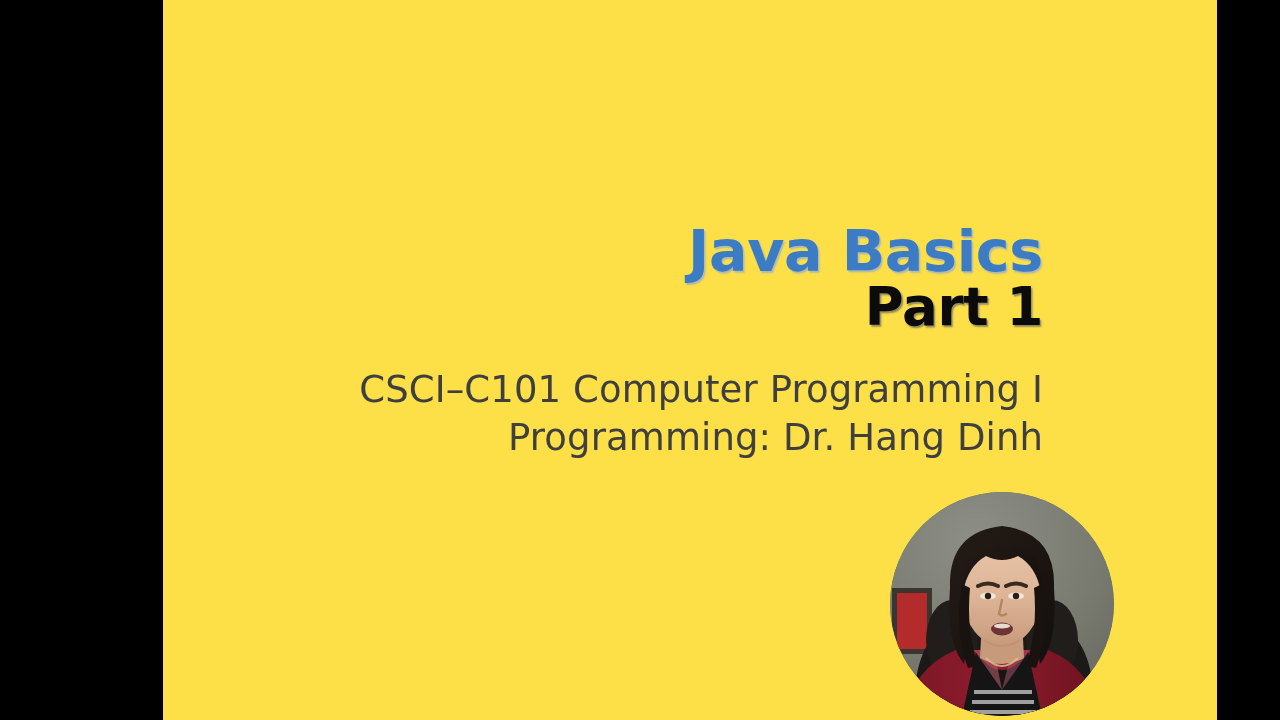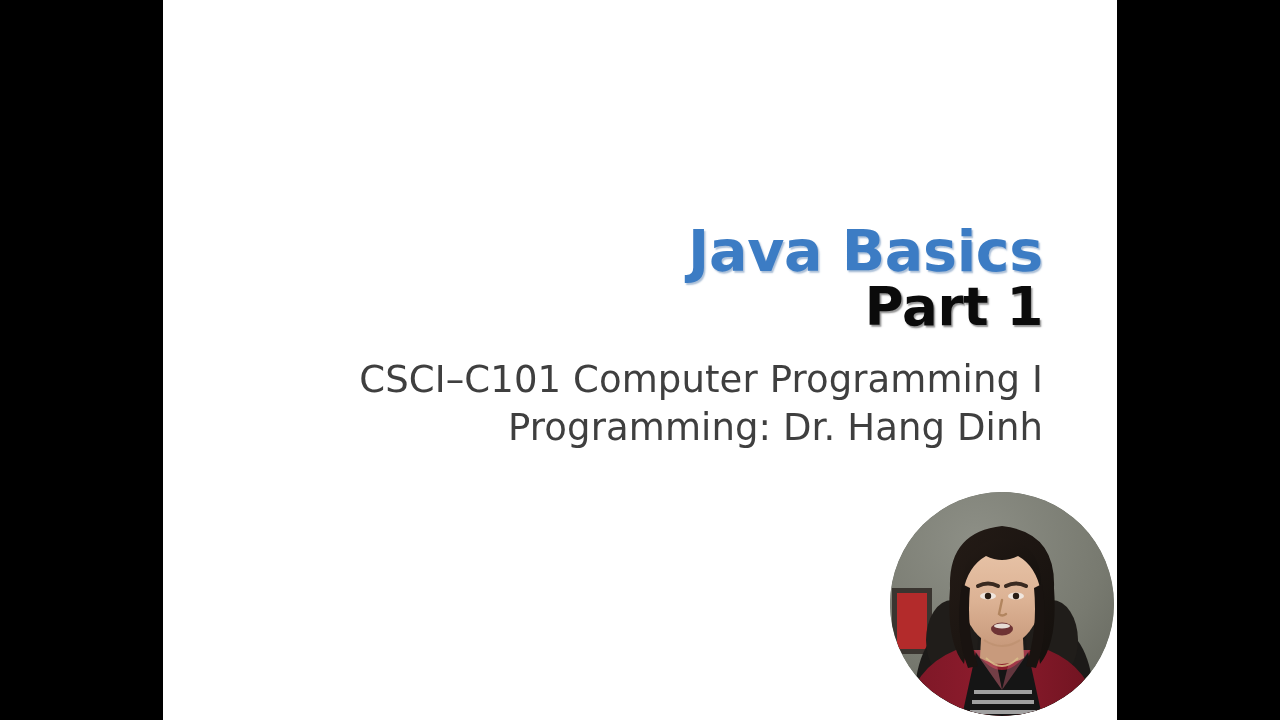--- a/index.html
+++ b/index.html
@@ -27,23 +27,23 @@
     background: #000000;
   }
   .pillar.left  { left: 0;    width: 163px; }
   .pillar.right { left: 1117px; width: 163px; }
 
   
   #slide {
     position: absolute;
     left: 163px;
     top: 0;
-    width: 954px;
-    height: 720px;
-    background: #ffffff;
+    width: 1054px;
+    height: 720px;
+    background: #fde047;
     overflow: hidden;
   }
 
   
   #title-block {
     position: absolute;
     left: 0;
     top: 222px;
     width: 880px;
     text-align: right;
@@ -63,21 +63,21 @@
     font-size: 53px;
     font-weight: 700;
     line-height: 1.02;
     color: #0b0b0b;
     letter-spacing: -0.3px;
     text-shadow: 1.6px 1.6px 1.6px rgba(105,105,105,0.72);
     white-space: nowrap;
   }
 
   .slide-subtitle {
-    margin-top: 22px;
+    margin-top: 32px;
     font-size: 37px;
     font-weight: 400;
     line-height: 1.28;
     color: #3f3f3f;
     letter-spacing: 0.1px;
     white-space: nowrap;
     padding-left: 8px;
   }
   .slide-subtitle .sub-line { display: block; }
 

